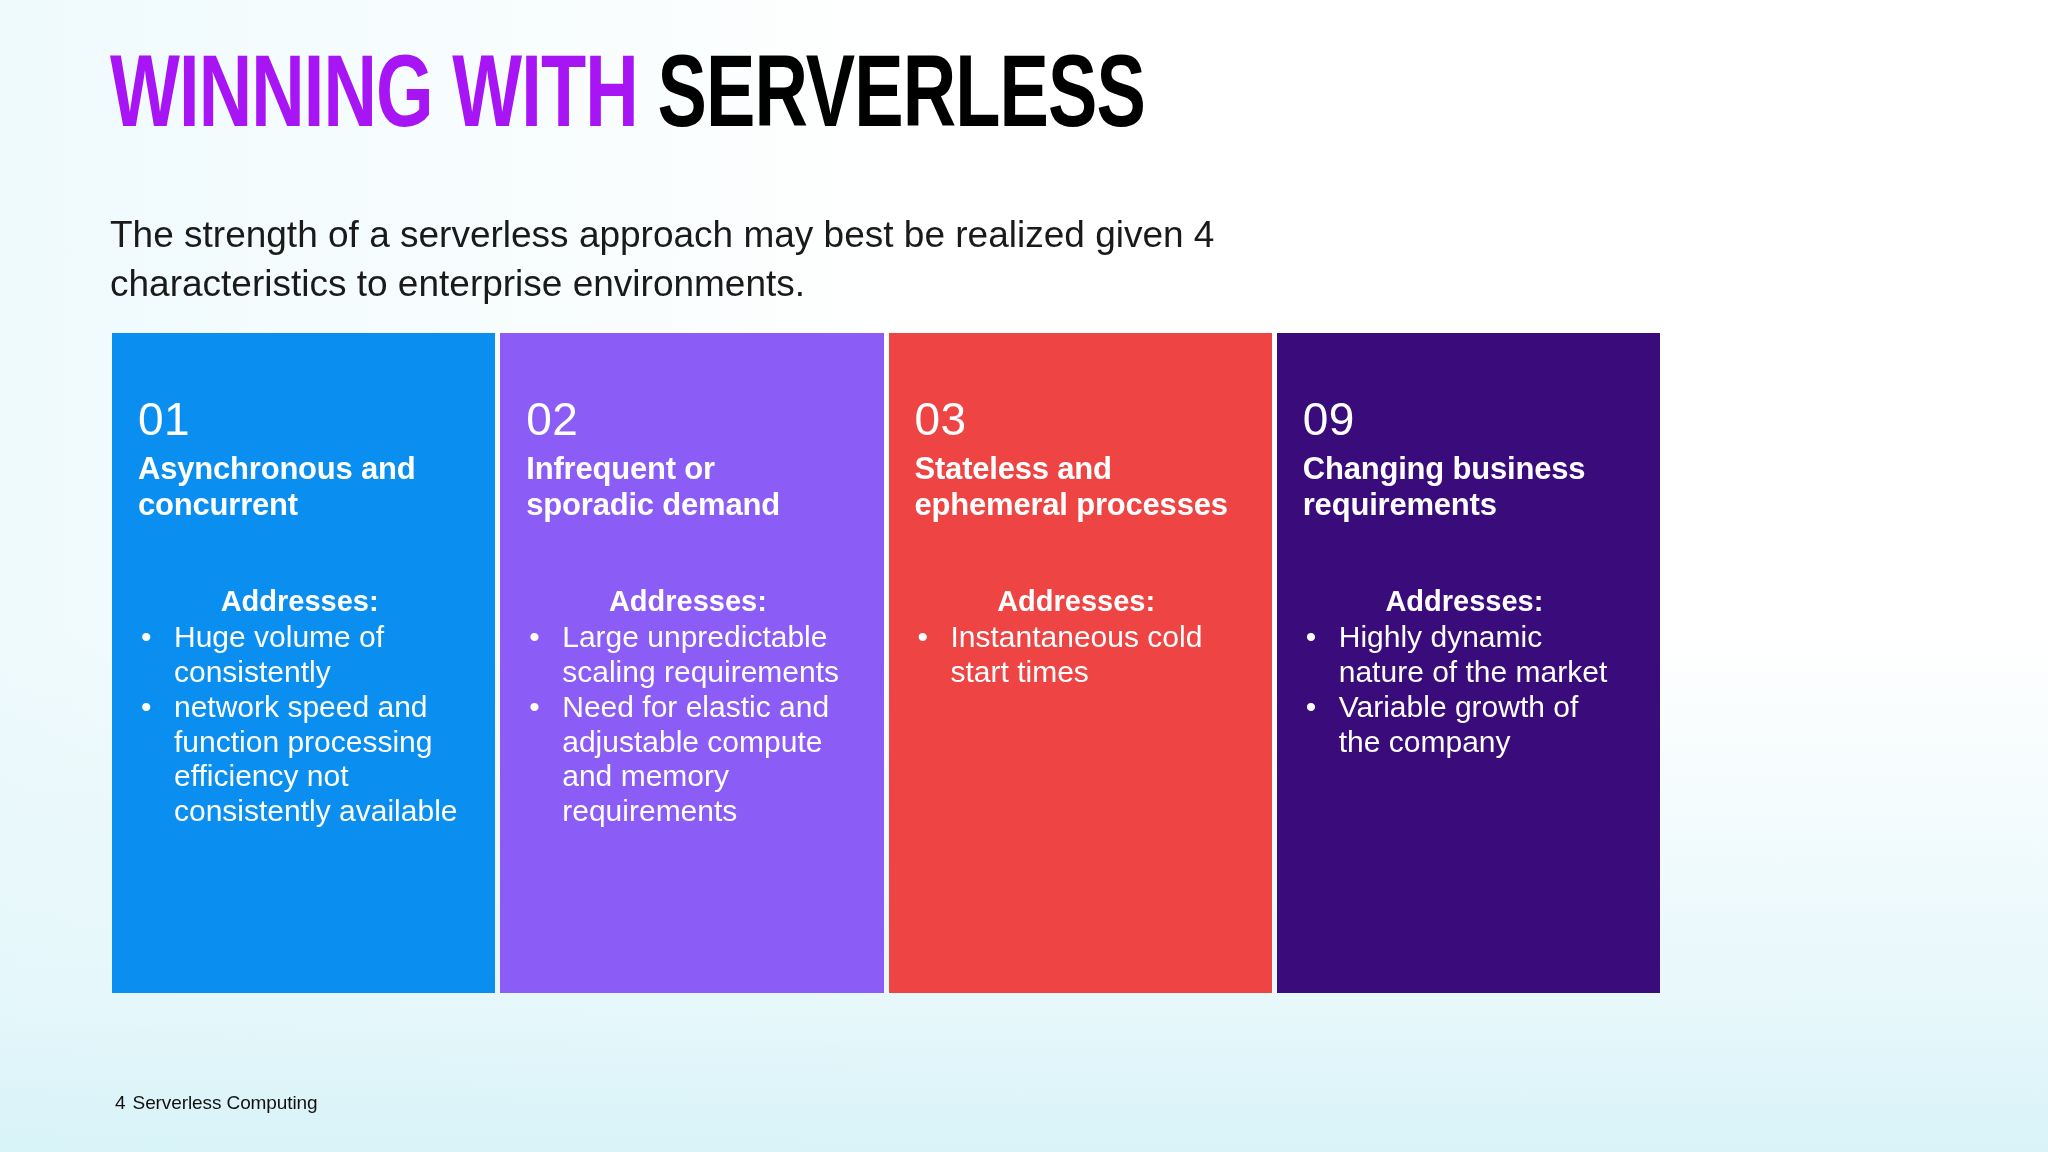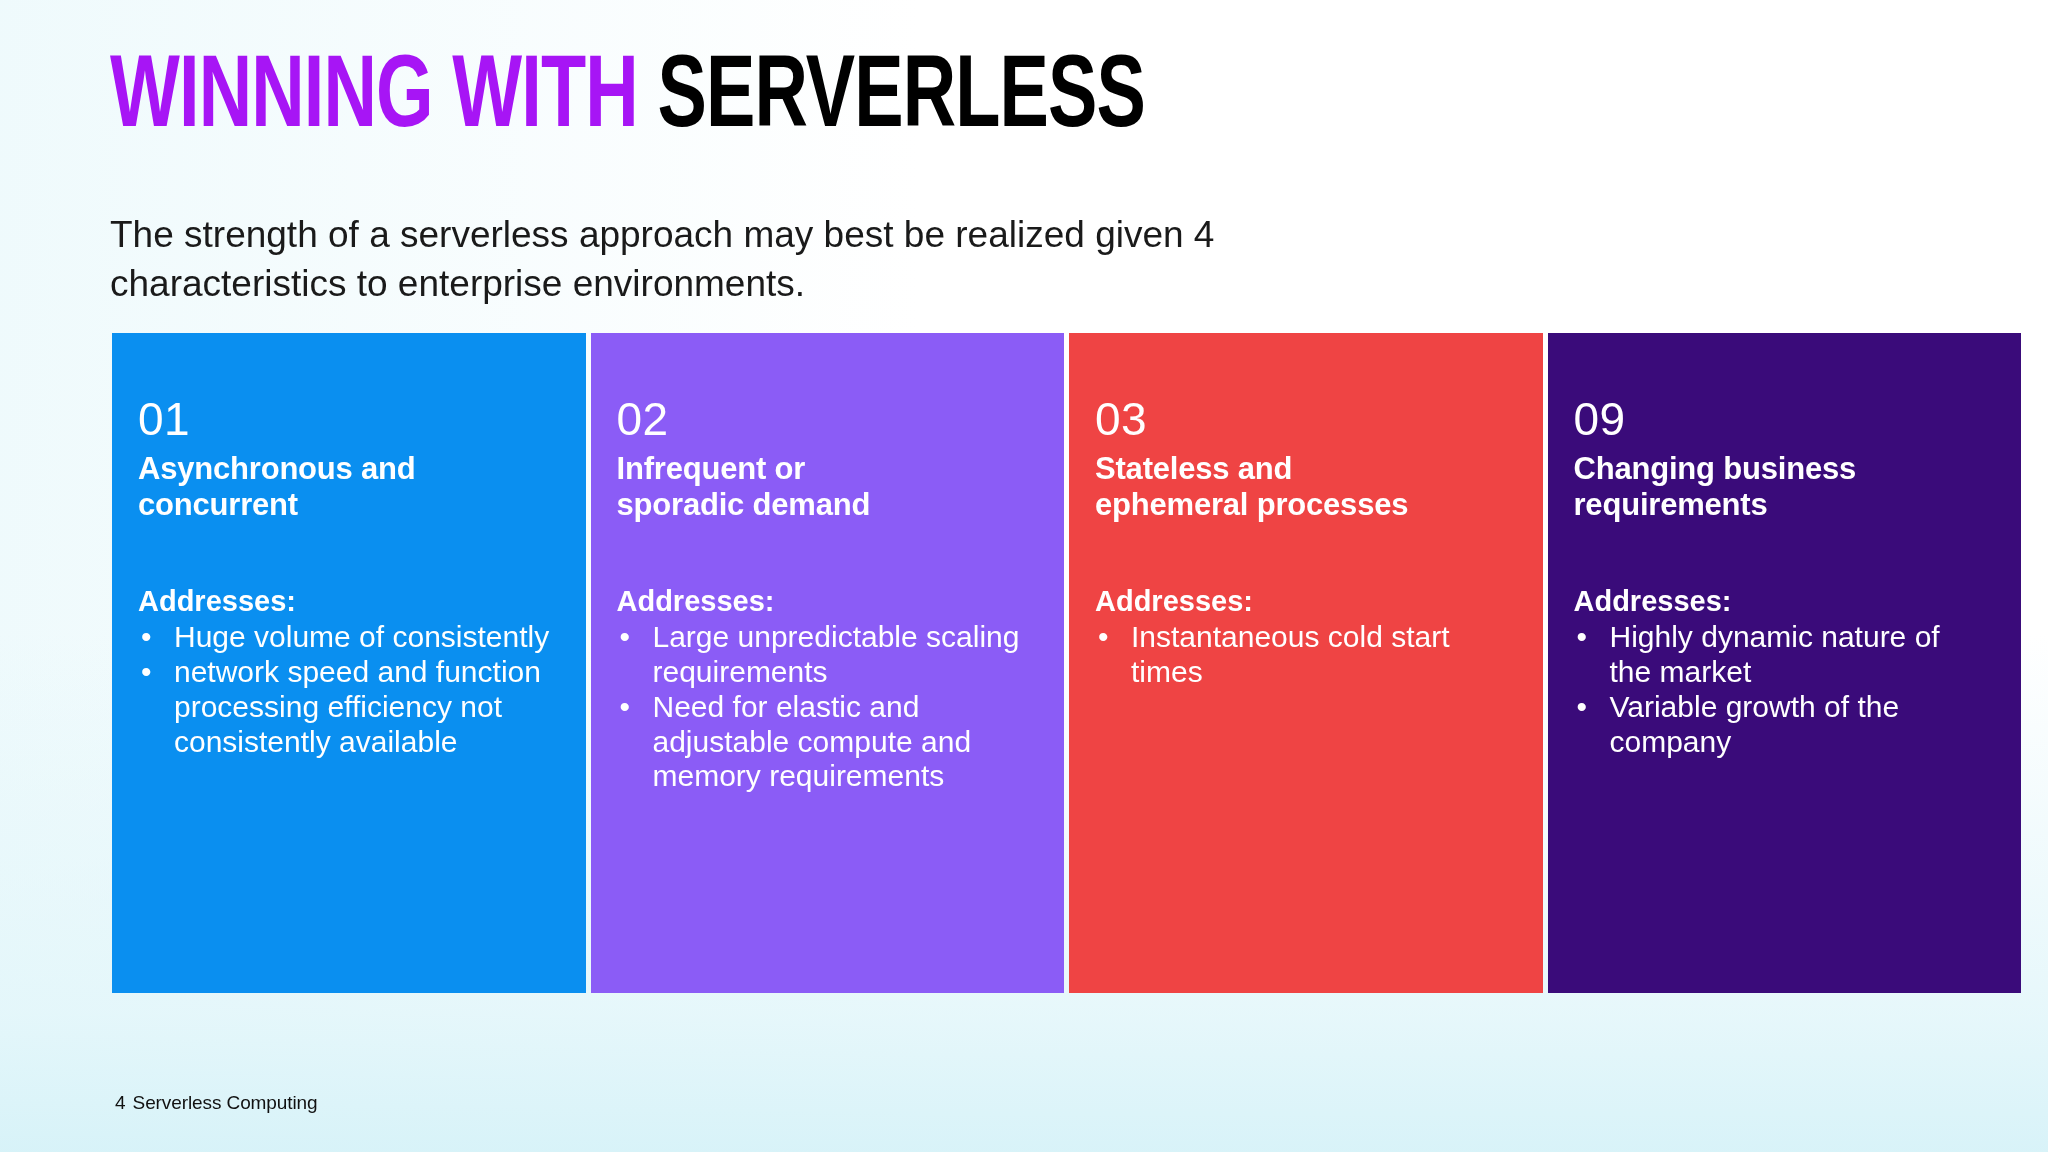--- a/index.html
+++ b/index.html
@@ -59,21 +59,21 @@
     max-width:1250px;
     font-weight:normal;
   }
   .subtitle .sub-line { display:block; }
 
   
   .cards {
     position:absolute;
     left:112px;
     top:333px;
-    width:1909px;
+    width:1548px;
     height:660px;
     display:flex;
     gap:5px;
   }
 
   .card {
     flex:1 1 0;
     padding:62px 34px 0 26px;
     color:#ffffff;
     overflow:hidden;
@@ -97,20 +97,21 @@
     margin-bottom:4px;
     letter-spacing:-0.2px;
   }
 
   .addresses-label {
     font-size:29px;
     font-weight:bold;
     color:#ffffff;
     margin-top:62px;
     margin-bottom:2px;
+    text-align:center;
   }
 
   .bullets { list-style:none; }
 
   .bullets li {
     display:flex;
     font-size:30px;
     line-height:1.16;
     color:#ffffff;
     font-weight:normal;

